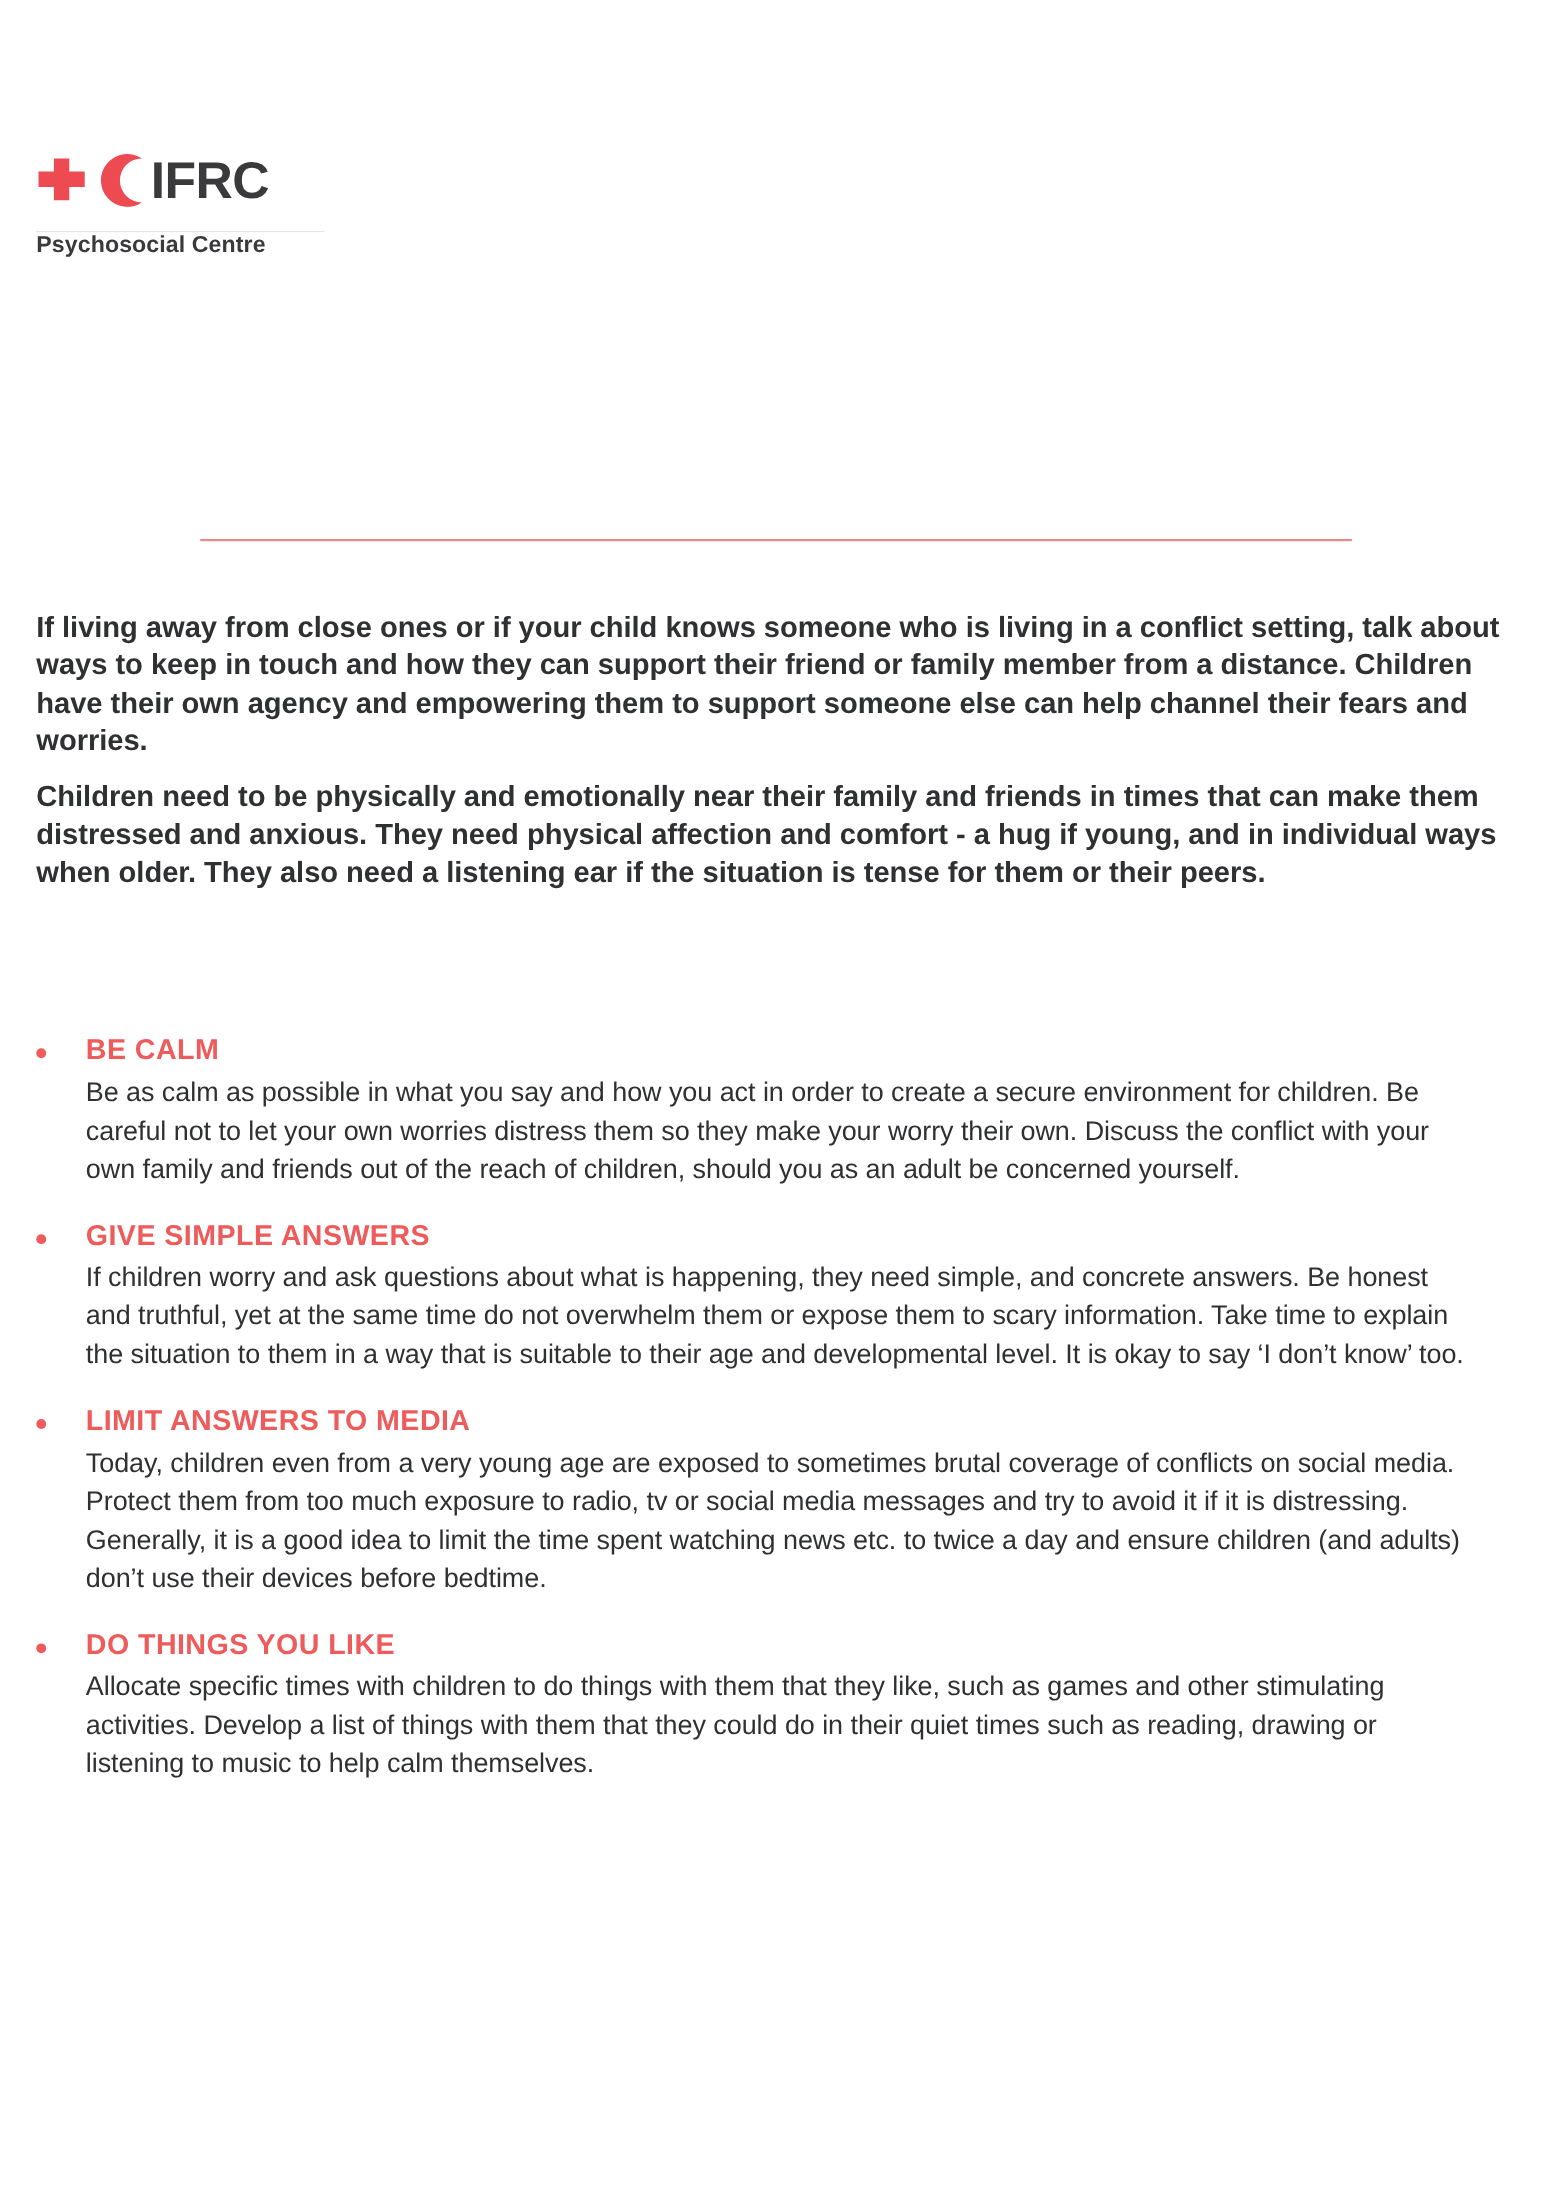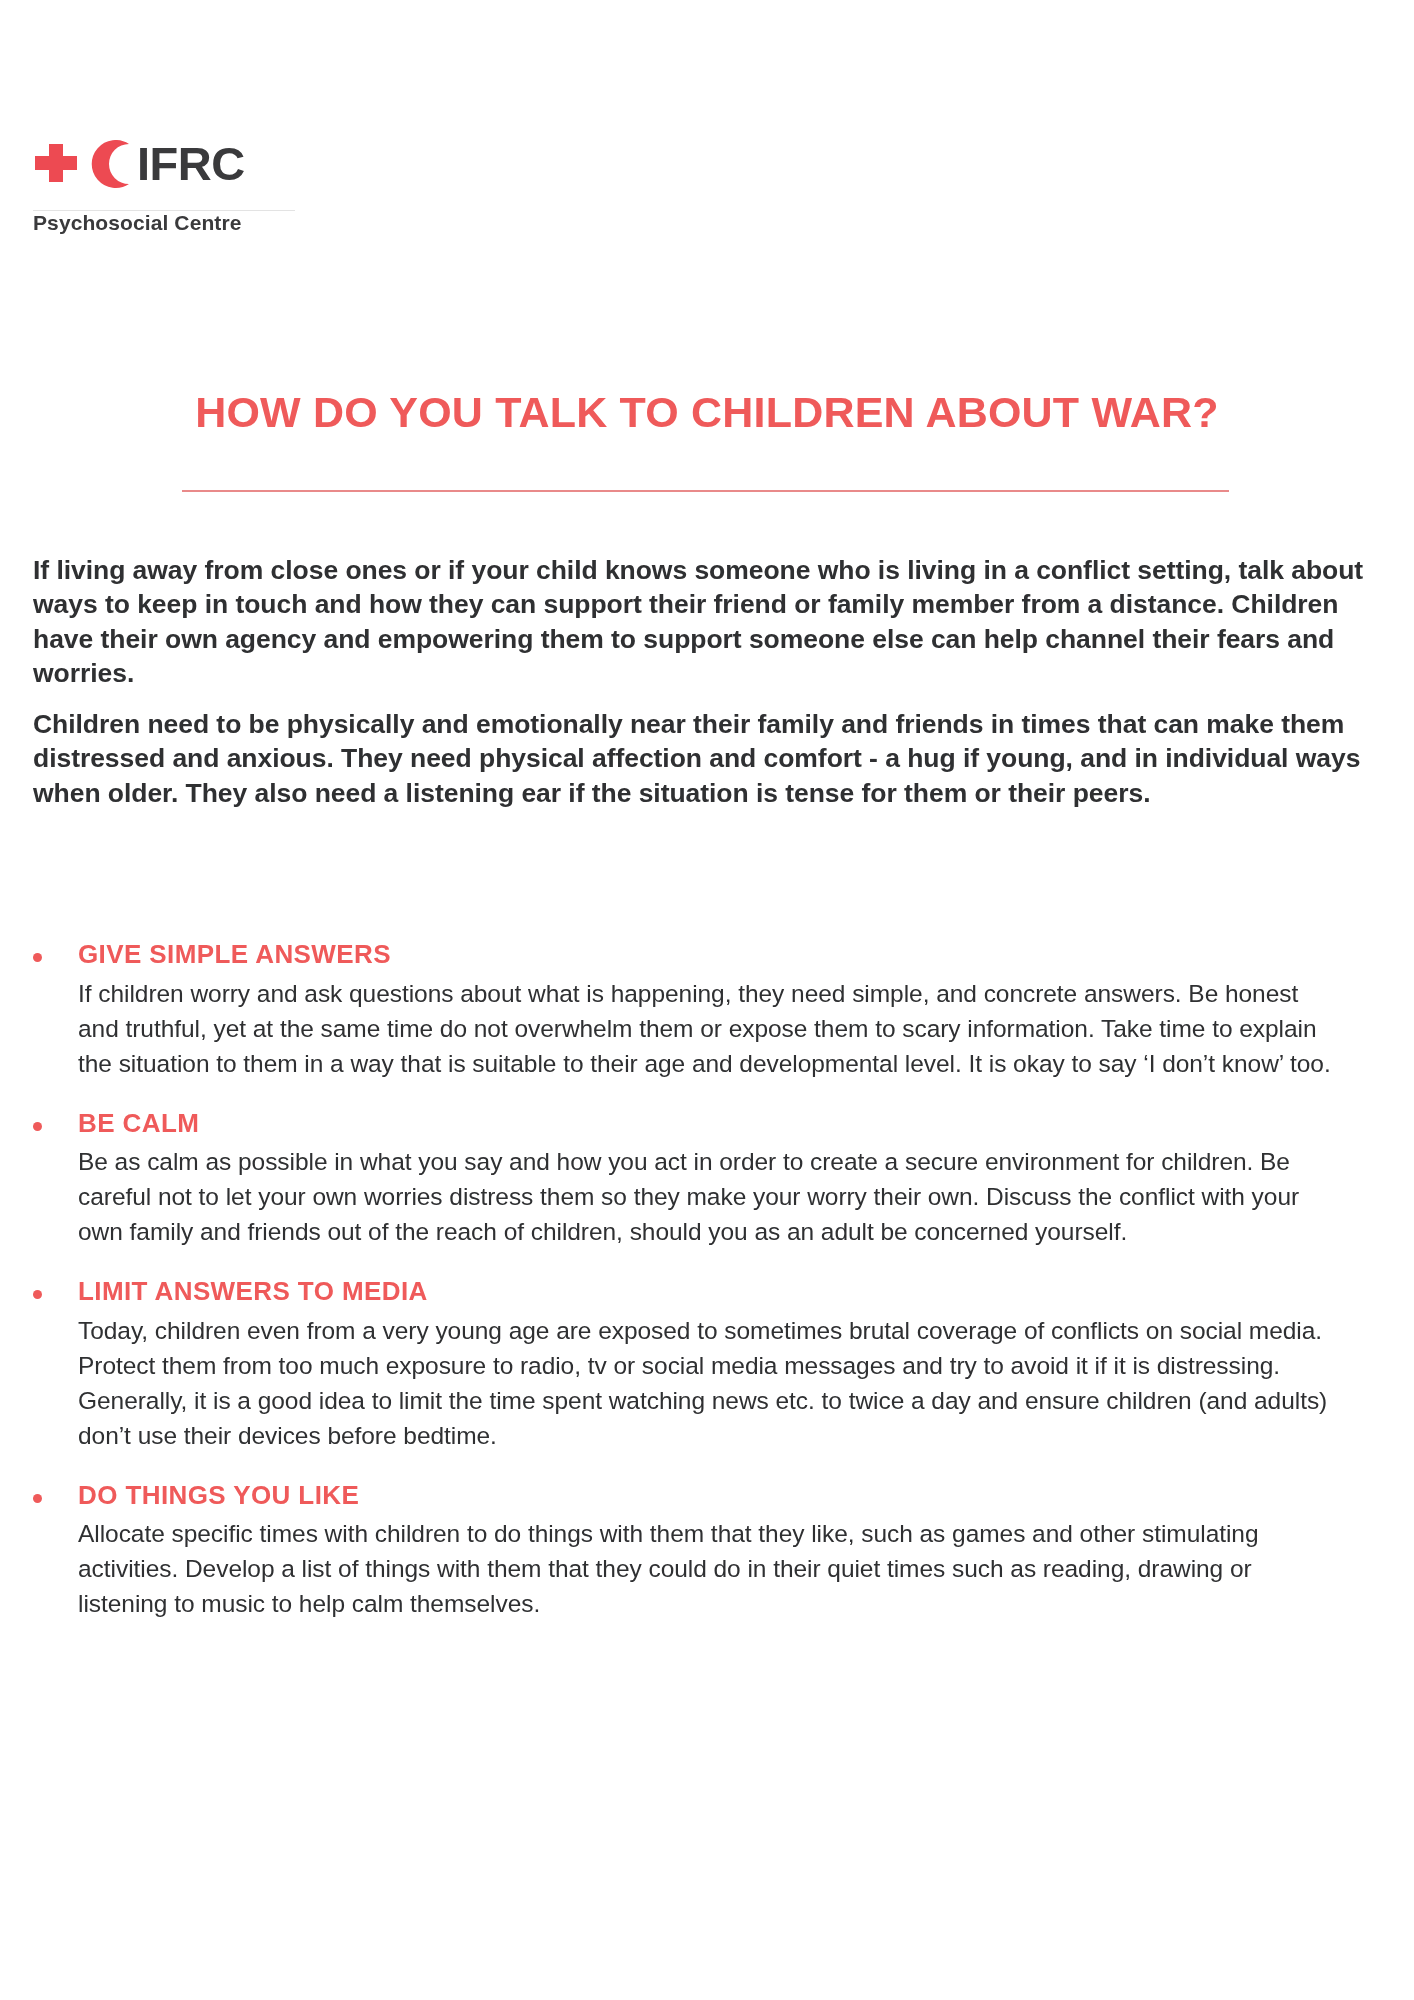--- a/index.html
+++ b/index.html
@@ -151,40 +151,39 @@
       <svg class="logo-mark" viewBox="0 0 102 52" aria-hidden="true">
         <path d="M16 4 h14 v12 h14 v14 h-14 v12 h-14 v-12 h-14 v-14 h14 z" fill="#ED4A52"></path>
         <path d="M96 4 A24 24 0 1 0 96 44 A19 19 0 1 1 96 4 Z" fill="#ED4A52"></path>
       </svg>
       <span class="logo-word">IFRC</span>
     </div>
     <div class="logo-rule"></div>
     <div class="logo-tagline">Psychosocial Centre</div>
   </div>
 
-  <h1 class="doc-title">HOW DO YOU TALK TO CHILDREN ABOUT WAR?</h1>
   <div class="title-divider"></div>
 
   <div class="intro">
     <p>If living away from close ones or if your child knows someone who is living in a conflict setting, talk about ways to keep in touch and how they can support their friend or family member from a distance.  Children have their own agency and empowering them to support someone else can help channel their fears and worries.</p>
     <p>Children need to be physically and emotionally near their family and friends in times that can make them distressed and anxious. They need physical affection and comfort - a hug if young, and in individual ways when older. They also need a listening ear if the situation is tense for them or their peers.</p>
   </div>
 
   <div class="sections">
 
     <div class="section">
       <span class="bullet-dot"></span>
-      <h2 class="section-heading">GIVE SIMPLE ANSWERS</h2>
-      <p class="section-body">If children worry and ask questions about what is happening, they need simple, and concrete answers. Be honest and truthful, yet at the same time do not overwhelm them or expose them to scary information. Take time to explain the situation to them in a way that is suitable to their age and developmental level. It is okay to say ‘I don’t know’ too.</p>
+      <h2 class="section-heading">BE CALM</h2>
+      <p class="section-body">Be as calm as possible in what you say and how you act in order to create a secure environment for children. Be careful not to let your own worries distress them so they make your worry their own. Discuss the conflict with your own family and friends out of the reach of children, should you as an adult be concerned yourself.</p>
     </div>
 
     <div class="section">
       <span class="bullet-dot"></span>
-      <h2 class="section-heading">BE CALM</h2>
-      <p class="section-body">Be as calm as possible in what you say and how you act in order to create a secure environment for children. Be careful not to let your own worries distress them so they make your worry their own. Discuss the conflict with your own family and friends out of the reach of children, should you as an adult be concerned yourself.</p>
+      <h2 class="section-heading">GIVE SIMPLE ANSWERS</h2>
+      <p class="section-body">If children worry and ask questions about what is happening, they need simple, and concrete answers. Be honest and truthful, yet at the same time do not overwhelm them or expose them to scary information. Take time to explain the situation to them in a way that is suitable to their age and developmental level. It is okay to say ‘I don’t know’ too.</p>
     </div>
 
     <div class="section">
       <span class="bullet-dot"></span>
       <h2 class="section-heading">LIMIT ANSWERS TO MEDIA</h2>
       <p class="section-body">Today, children even from a very young age are exposed to sometimes brutal coverage of conflicts on social media. Protect them from too much exposure to radio, tv or social media messages and try to avoid it if it is distressing. Generally, it is a good idea to limit the time spent watching news etc. to twice a day and ensure children (and adults) don’t use their devices before bedtime.</p>
     </div>
 
     <div class="section">
       <span class="bullet-dot"></span>

